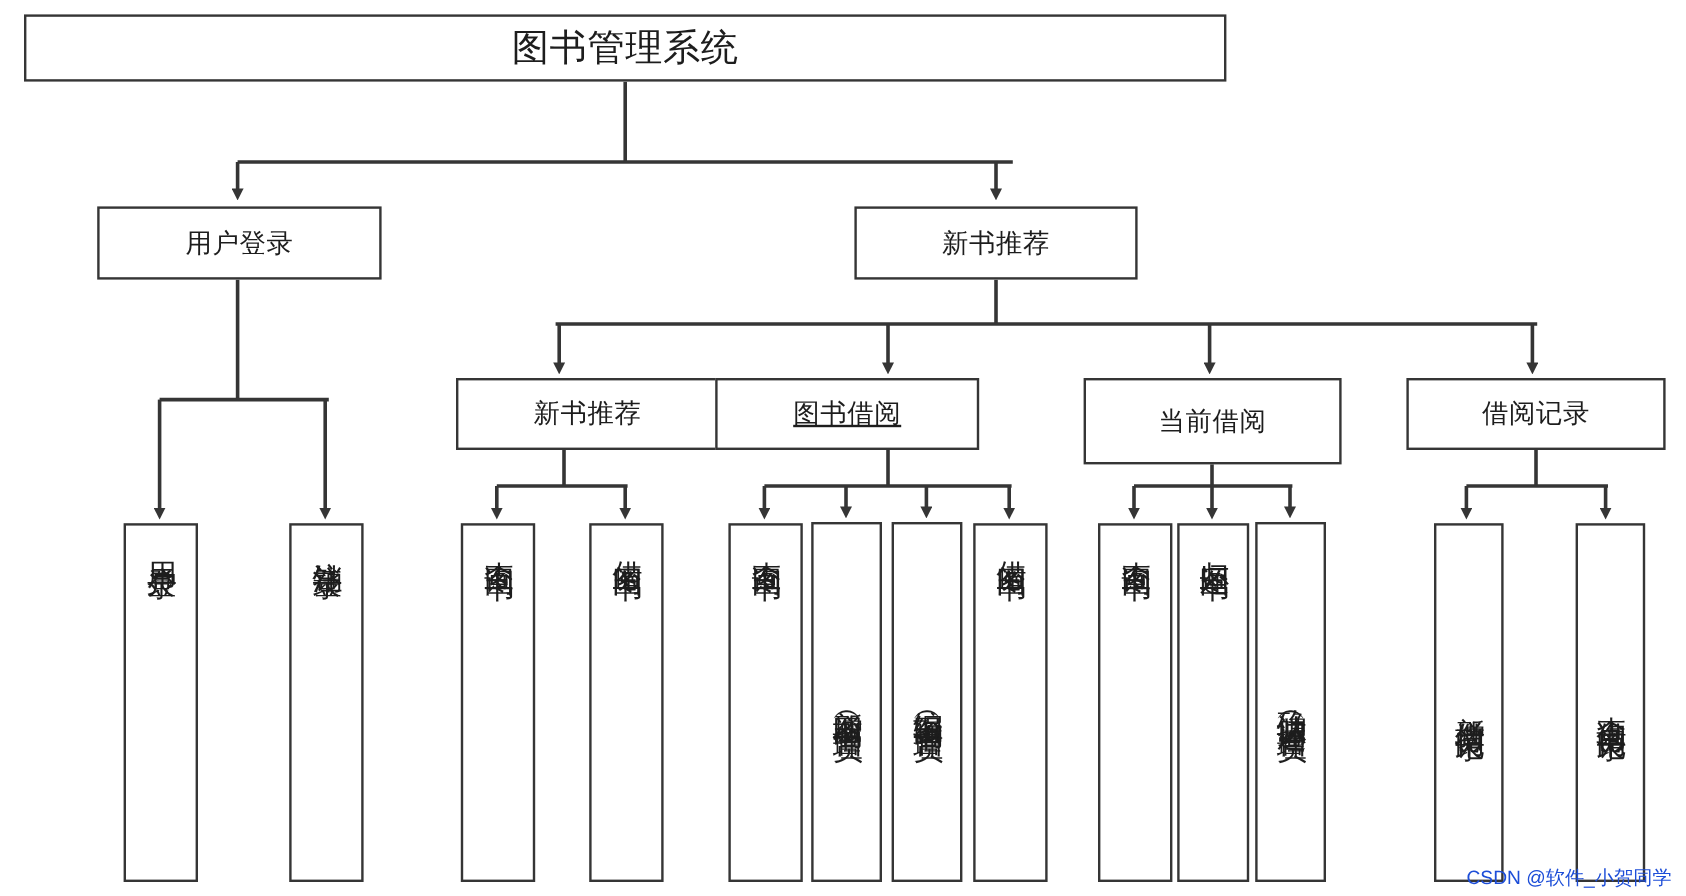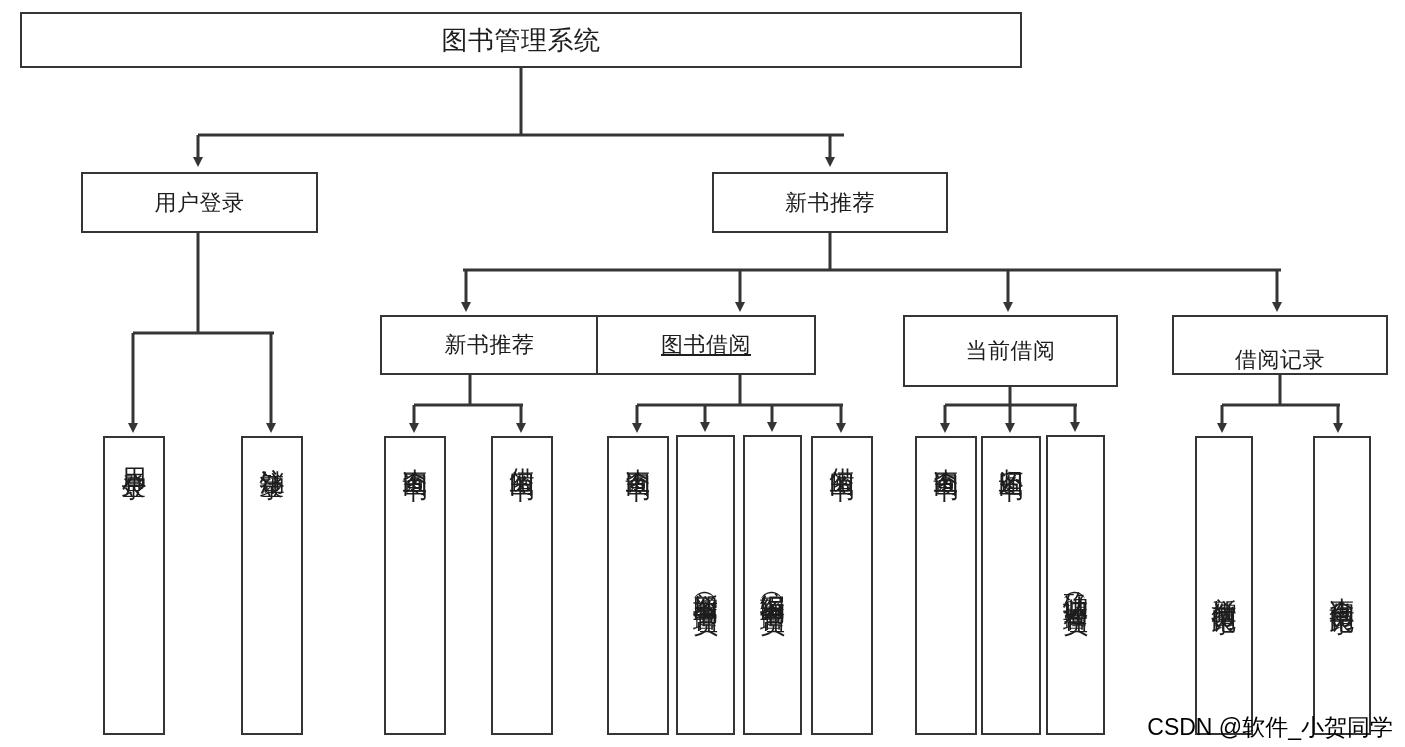--- a/index.html
+++ b/index.html
@@ -37,21 +37,21 @@
   }
   .node .lbl {
     line-height: 1.18;
     letter-spacing: 0.5px;
     white-space: nowrap;
   }
   .node.horizontal .lbl {
     font-size: 22px;
   }
   .node.root .lbl {
-    font-size: 26px;
+    font-size: 31px;
   }
   .node.vertical {
     align-items: flex-start;
     padding-top: 10px;
   }
   .node.vertical .lbl {
     writing-mode: vertical-rl;
     text-orientation: upright;
     font-size: 25px;
     letter-spacing: 3px;
@@ -59,22 +59,22 @@
     margin: 0 auto;
   }
   .node.vertical.mid-text {
     align-items: center;
     padding-top: 0;
   }
   #watermark {
     position: absolute;
     right: 12px;
     bottom: 4px;
-    font-size: 23px;
-    color: #000000;
+    font-size: 16px;
+    color: #1d4ed8;
     white-space: nowrap;
     z-index: 5;
   }
 </style>
 </head>
 <body>
 
 <div id="canvas">
 
   <svg id="edges" viewBox="0 0 1405 747" xmlns="http://www.w3.org/2000/svg">
@@ -140,21 +140,21 @@
 
   <div class="node horizontal" style="left:380px; top:315px; width:219px; height:60px;text-align:right;">
     <span class="lbl">新书推荐</span>
   </div>
   <div class="node horizontal" style="left:596px; top:315px; width:220px; height:60px;text-decoration:underline;">
     <span class="lbl">图书借阅</span>
   </div>
   <div class="node horizontal" style="left:903px; top:315px; width:215px; height:72px;">
     <span class="lbl">当前借阅</span>
   </div>
-  <div class="node horizontal" style="left:1172px; top:315px; width:216px; height:60px;align-items:flex-end;">
+  <div class="node horizontal" style="left:1172px; top:315px; width:216px; height:60px;">
     <span class="lbl">借阅记录</span>
   </div>
 
   <div class="node vertical" style="left:103px; top:436px; width:62px; height:299px;">
     <span class="lbl">用户登录</span>
   </div>
   <div class="node vertical" style="left:241px; top:436px; width:62px; height:299px;">
     <span class="lbl">注销登录</span>
   </div>
 

